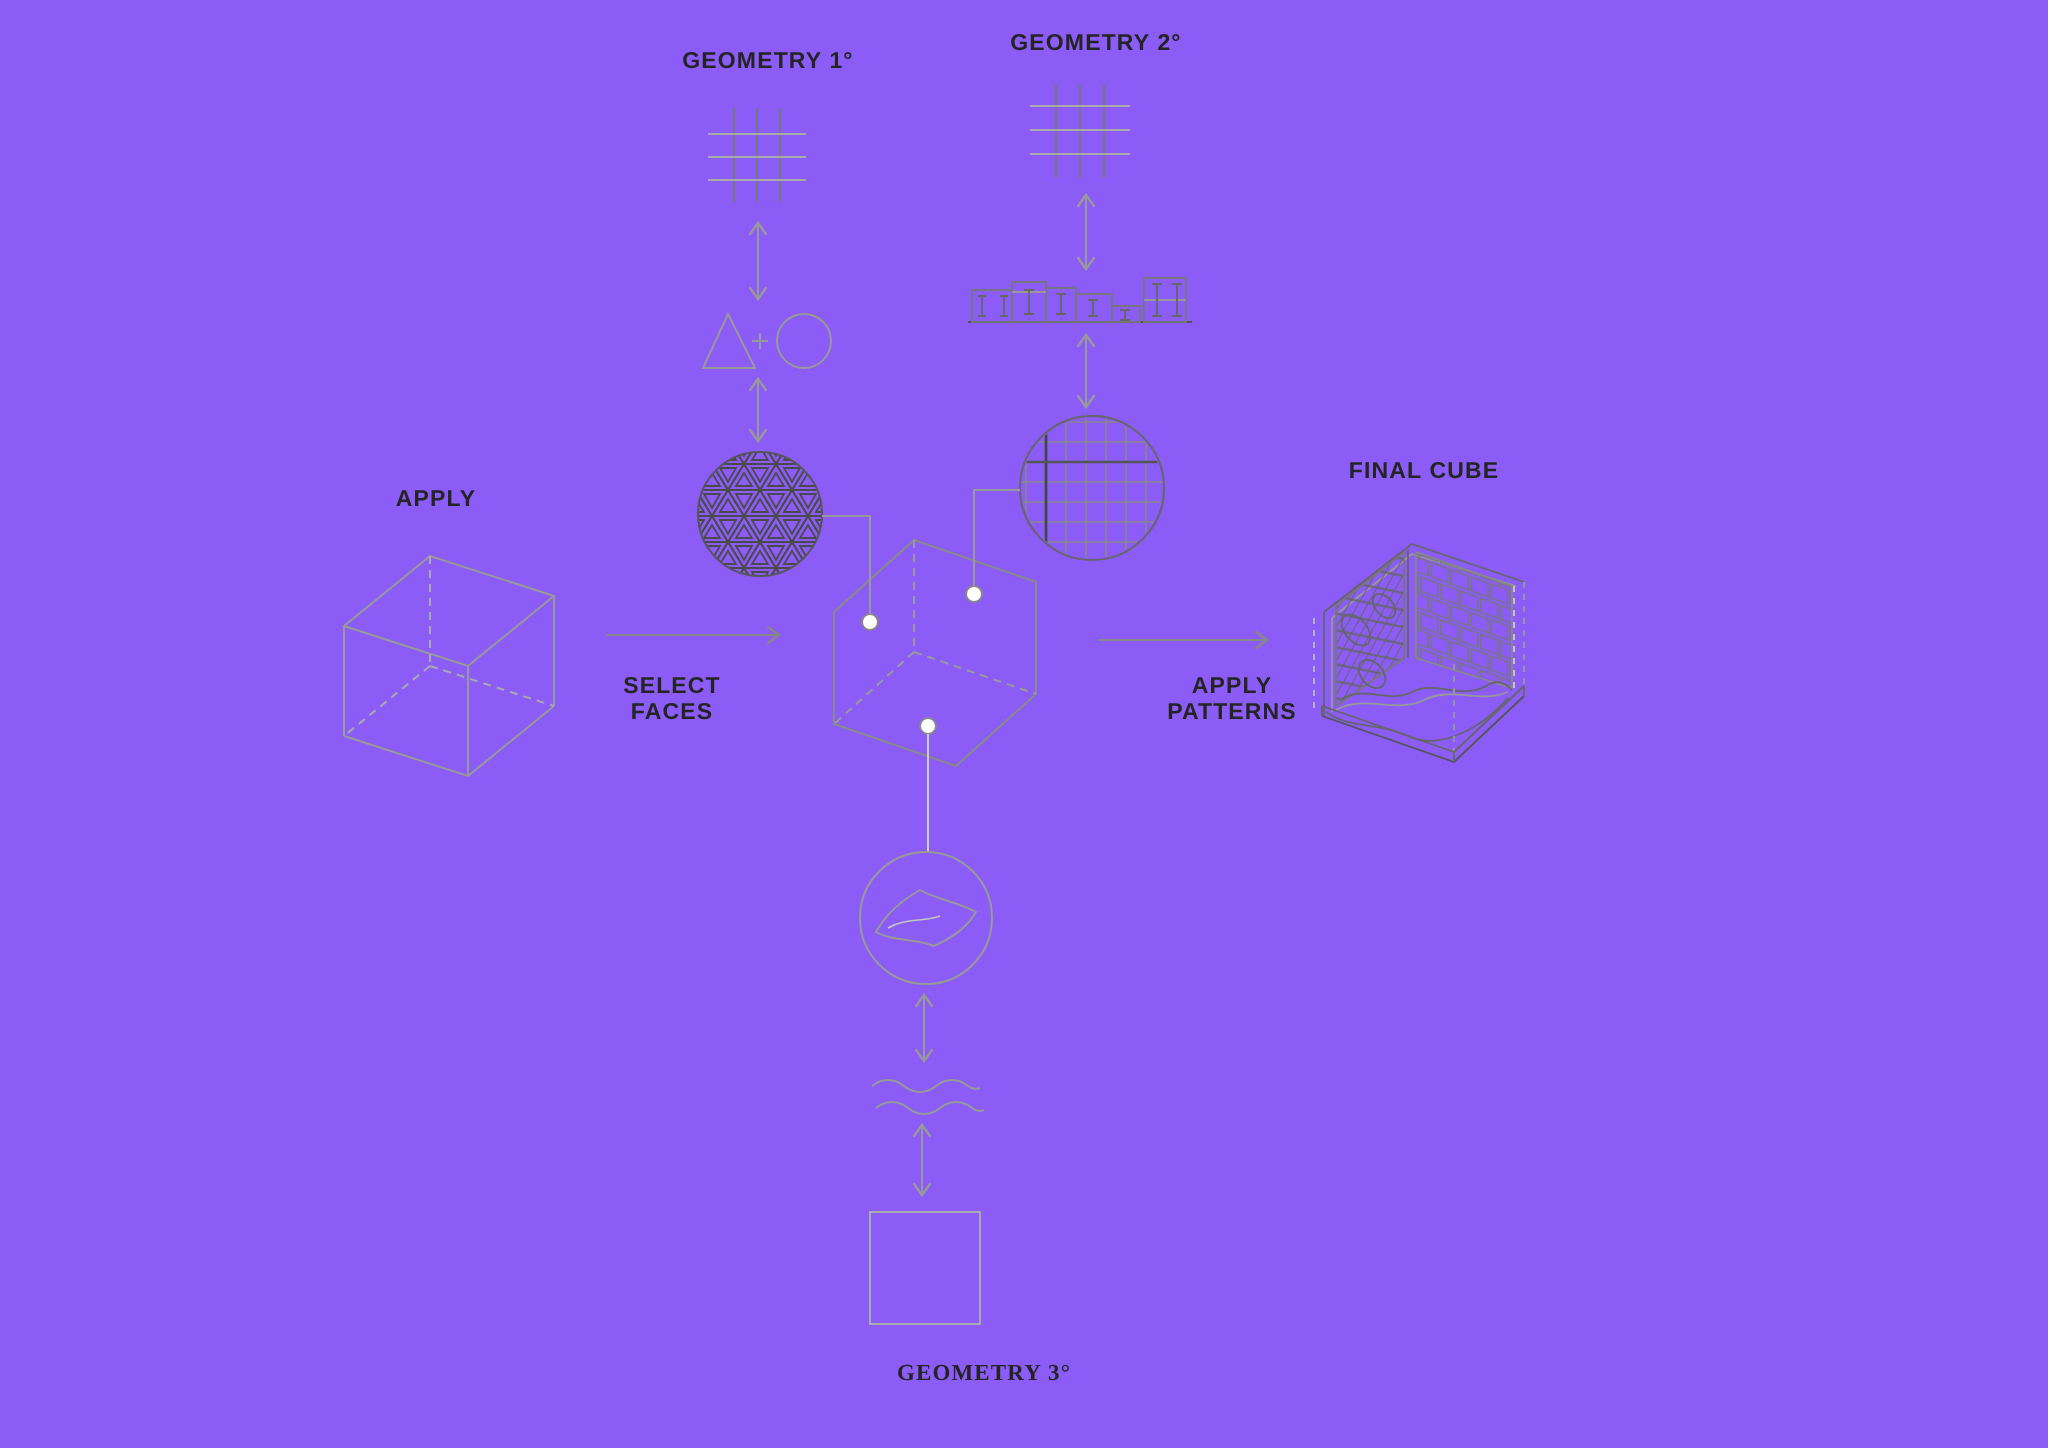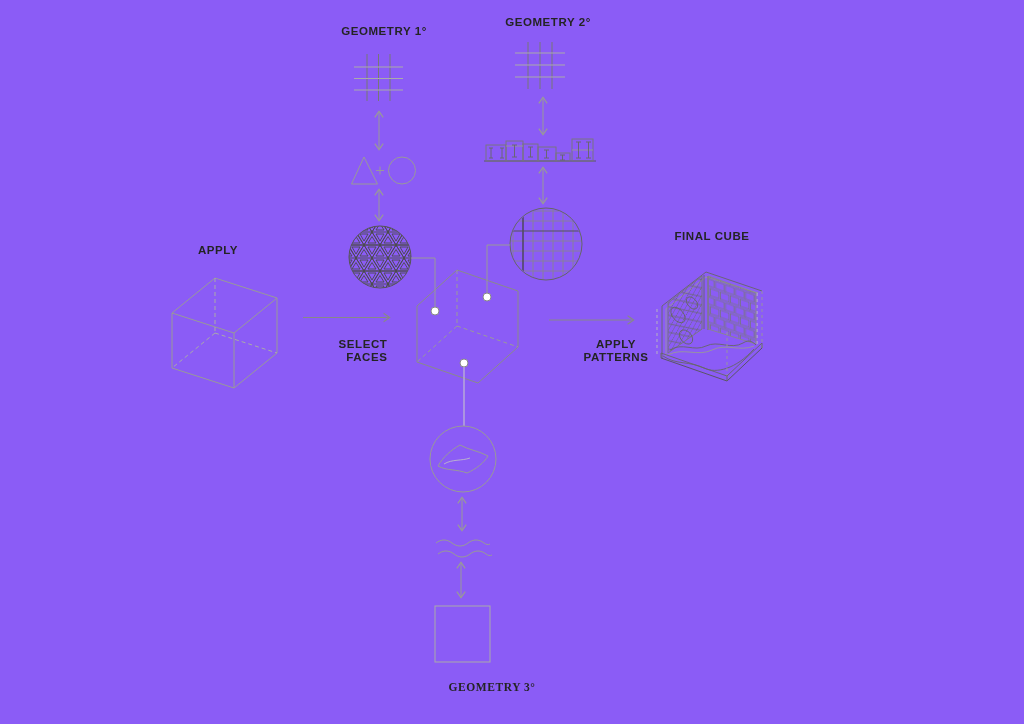--- a/index.html
+++ b/index.html
@@ -190,19 +190,19 @@
     <path d="M661,353 L727,376 L762,343" stroke="#666"></path>
     <path d="M661,358 L727,381 L762,348" stroke="#555"></path>
     <path d="M661,353 V358 M727,376 V381 M762,343 V348" stroke="#666"></path>
   </g>
 </svg>
 
 <div class="lbl" style="left:384px;top:31px;">GEOMETRY 1°</div>
 <div class="lbl" style="left:548px;top:22px;">GEOMETRY 2°</div>
 <div class="lbl" style="left:492px;top:687px;font-family:Liberation Serif, serif;">GEOMETRY 3°</div>
 <div class="lbl" style="left:218px;top:250px;">APPLY</div>
-<div class="lbl" style="left:363px;top:350px;text-align:right;">SELECT
+<div class="lbl" style="left:336px;top:350px;">SELECT
 FACES</div>
 <div class="lbl" style="left:616px;top:350px;">APPLY
 PATTERNS</div>
 <div class="lbl" style="left:712px;top:236px;">FINAL CUBE</div>
 
 </div>
 
 </body></html>

